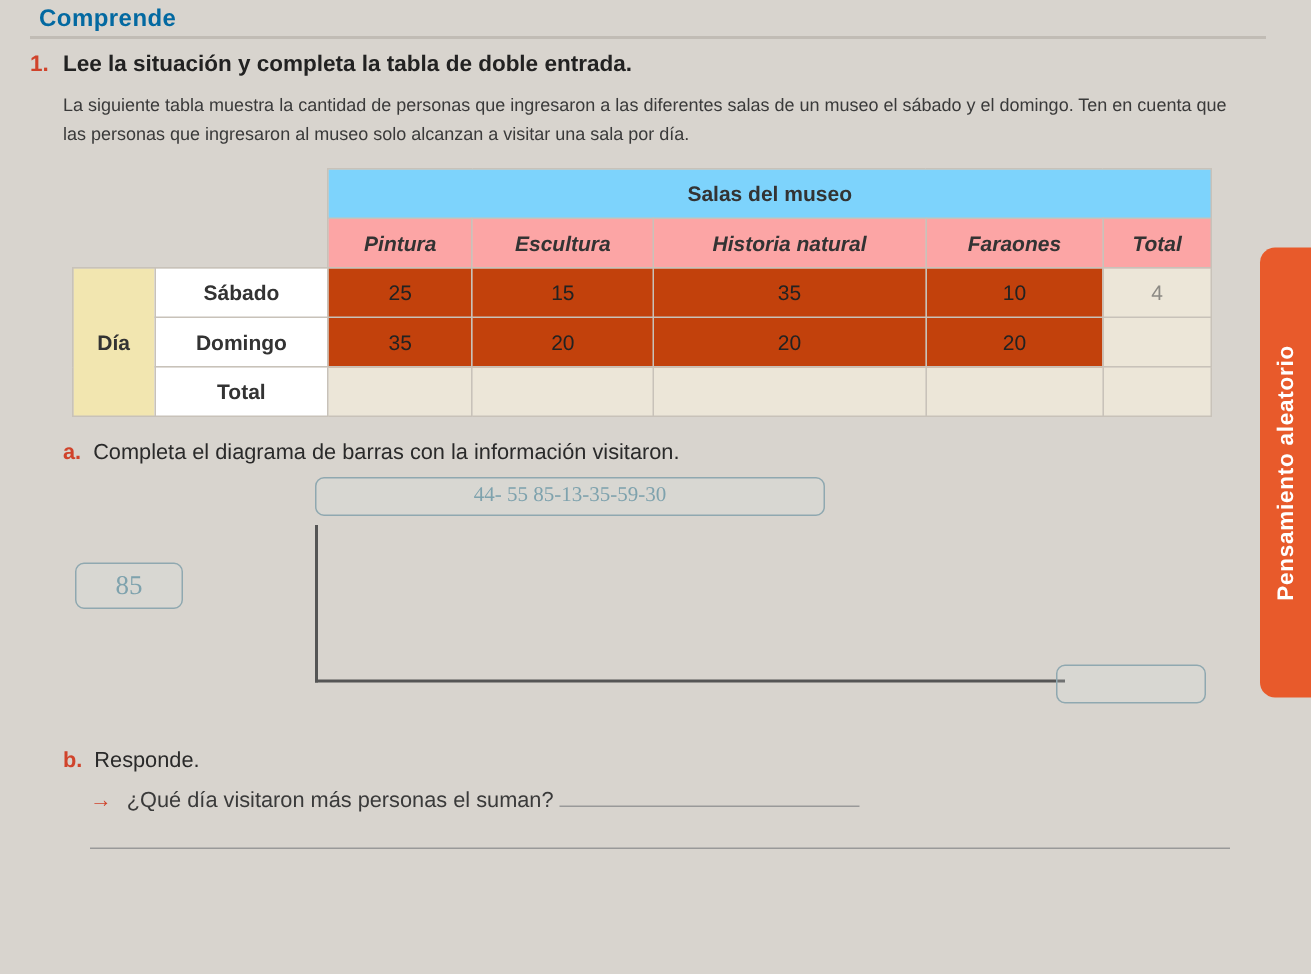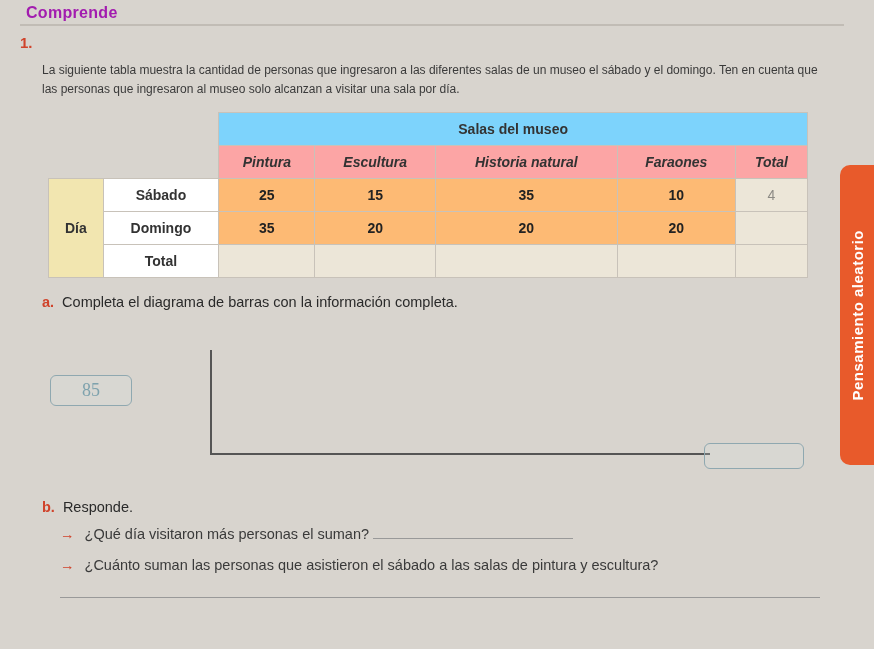--- a/index.html
+++ b/index.html
@@ -9,21 +9,21 @@
       background: #d8d4ce;
       font-family: Arial, Helvetica, sans-serif;
       position: relative;
       overflow: hidden;
       color: #2a2a2a;
     }
     .page {
       padding: 0 30px 0 20px;
     }
     .header-word {
-      color: #a21caf;
+      color: #0369a1;
       font-weight: bold;
       font-size: 16px;
       padding: 4px 0 2px 6px;
       letter-spacing: .3px;
     }
     .divider {
       height: 2px;
       background: #c1bcb5;
       margin-bottom: 8px;
     }
@@ -83,23 +83,23 @@
     .row-header {
       background: #ffffff;
       font-weight: bold;
       color: #333;
     }
     .empty-tl {
       background: #d8d4ce;
       border: none !important;
     }
     .cell-val {
-      background: #fdba74;
+      background: #c2410c;
       color: #222;
-      font-weight: 700;
+      font-weight: 400;
     }
     .cell-empty {
       background: #ece6d8;
       color: #8c8a84;
       font-family: "Comic Sans MS", cursive, Arial;
     }
     .sub-q {
       display: flex;
       gap: 8px;
       margin-left: 22px;
@@ -128,21 +128,21 @@
     }
     .scribble-top {
       left: 130px;
       top: -2px;
       width: 340px;
       text-align: center;
     }
     .scribble-left {
       left: -30px;
       top: 55px;
-      width: 82px;
+      width: 72px;
       text-align: center;
       font-size: 18px;
     }
     .axes {
       position: absolute;
       left: 130px;
       top: 30px;
       width: 500px;
       height: 105px;
     }
@@ -219,20 +219,21 @@
   </style>
 </head>
 <body>
 
 <div class="page">
   <div class="header-word">Comprende</div>
   <div class="divider"></div>
 
   <div class="q-line">
     <div class="q-num">1.</div>
+    <div class="q-text">Lee la situación y completa la tabla de doble entrada.</div>
   </div>
 
   <div class="paragraph">La siguiente tabla muestra la cantidad de personas que ingresaron a las diferentes salas de un museo el sábado y el domingo. Ten en cuenta que las personas que ingresaron al museo solo alcanzan a visitar una sala por día.</div>
 
   <table class="table-wrap">
     <tbody>
         <tr>
       <td class="empty-tl" colspan="2"></td>
       <th class="salas-header" colspan="5">Salas del museo</th>
     </tr>
@@ -267,46 +268,43 @@
       <td class="cell-empty"></td>
       <td class="cell-empty"></td>
       <td class="cell-empty"></td>
       <td class="cell-empty"></td>
     </tr>
   </tbody>
     </table>
 
   <div class="sub-q">
     <span class="sub-q-letter">a.</span>
-    <span>Completa el diagrama de barras con la información completa.</span>
+    <span>Completa el diagrama de barras con la información visitaron.</span>
   </div>
 
   <div class="chart-zone">
+    <div class="scribble-box scribble-top">44- 55  85-13-35-59-30</div>
     <div class="scribble-box scribble-left">85</div>
     <div class="axes">
       <div class="y-axis"></div>
       <div class="x-axis"></div>
     </div>
     <div class="bottom-right-box"></div>
   </div>
 
   <div class="sub-q" style="margin-top:34px">
     <span class="sub-q-letter">b.</span>
     <span>Responde.</span>
   </div>
 
   <div class="resp-line">
     <span class="arrow">→</span>
     <span>¿Qué día visitaron más personas el suman?</span>
     <span class="blank-line"></span>
   </div>
 
-  <div class="resp-line">
-    <span class="arrow">→</span>
-    <span>¿Cuánto suman las personas que asistieron el sábado a las salas de pintura y escultura?</span>
-  </div>
   <div class="long-blank"></div>
 
 </div>
 
 <div class="side-tab">
   <span>Pensamiento aleatorio</span>
 </div>
 
 </body></html>

